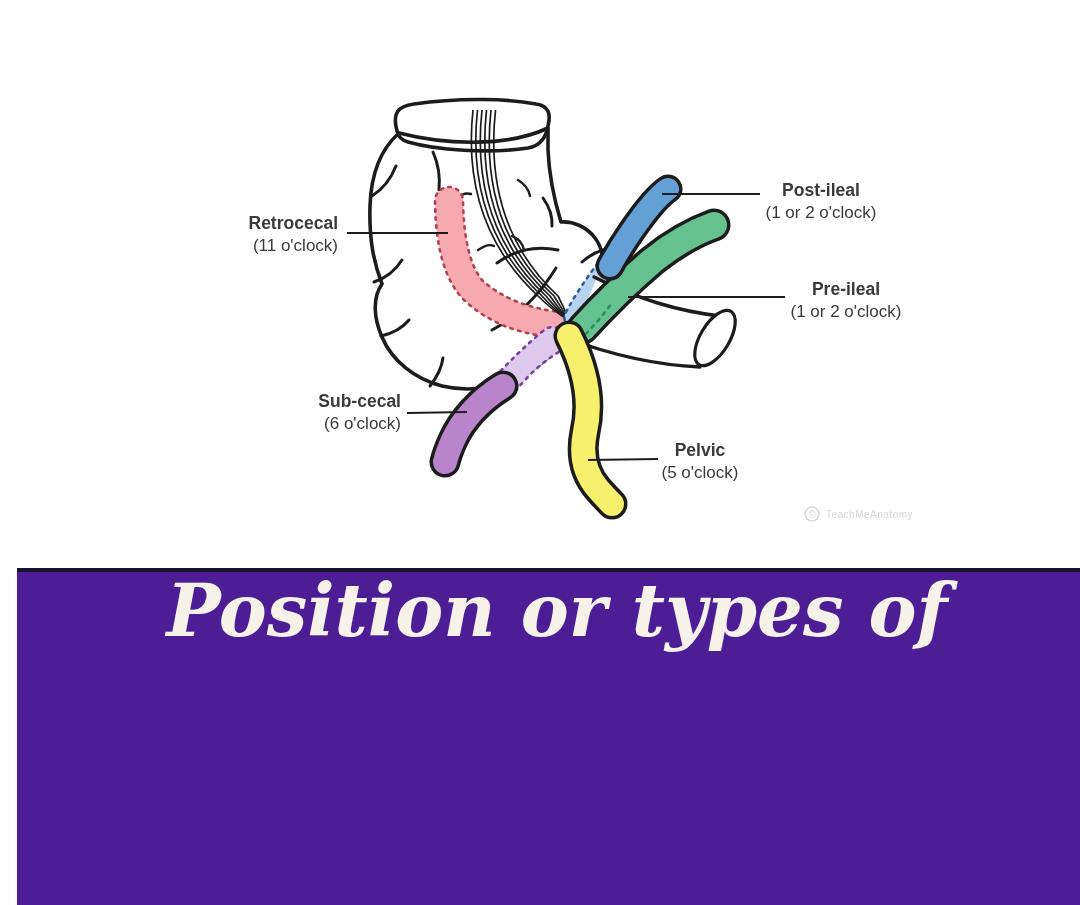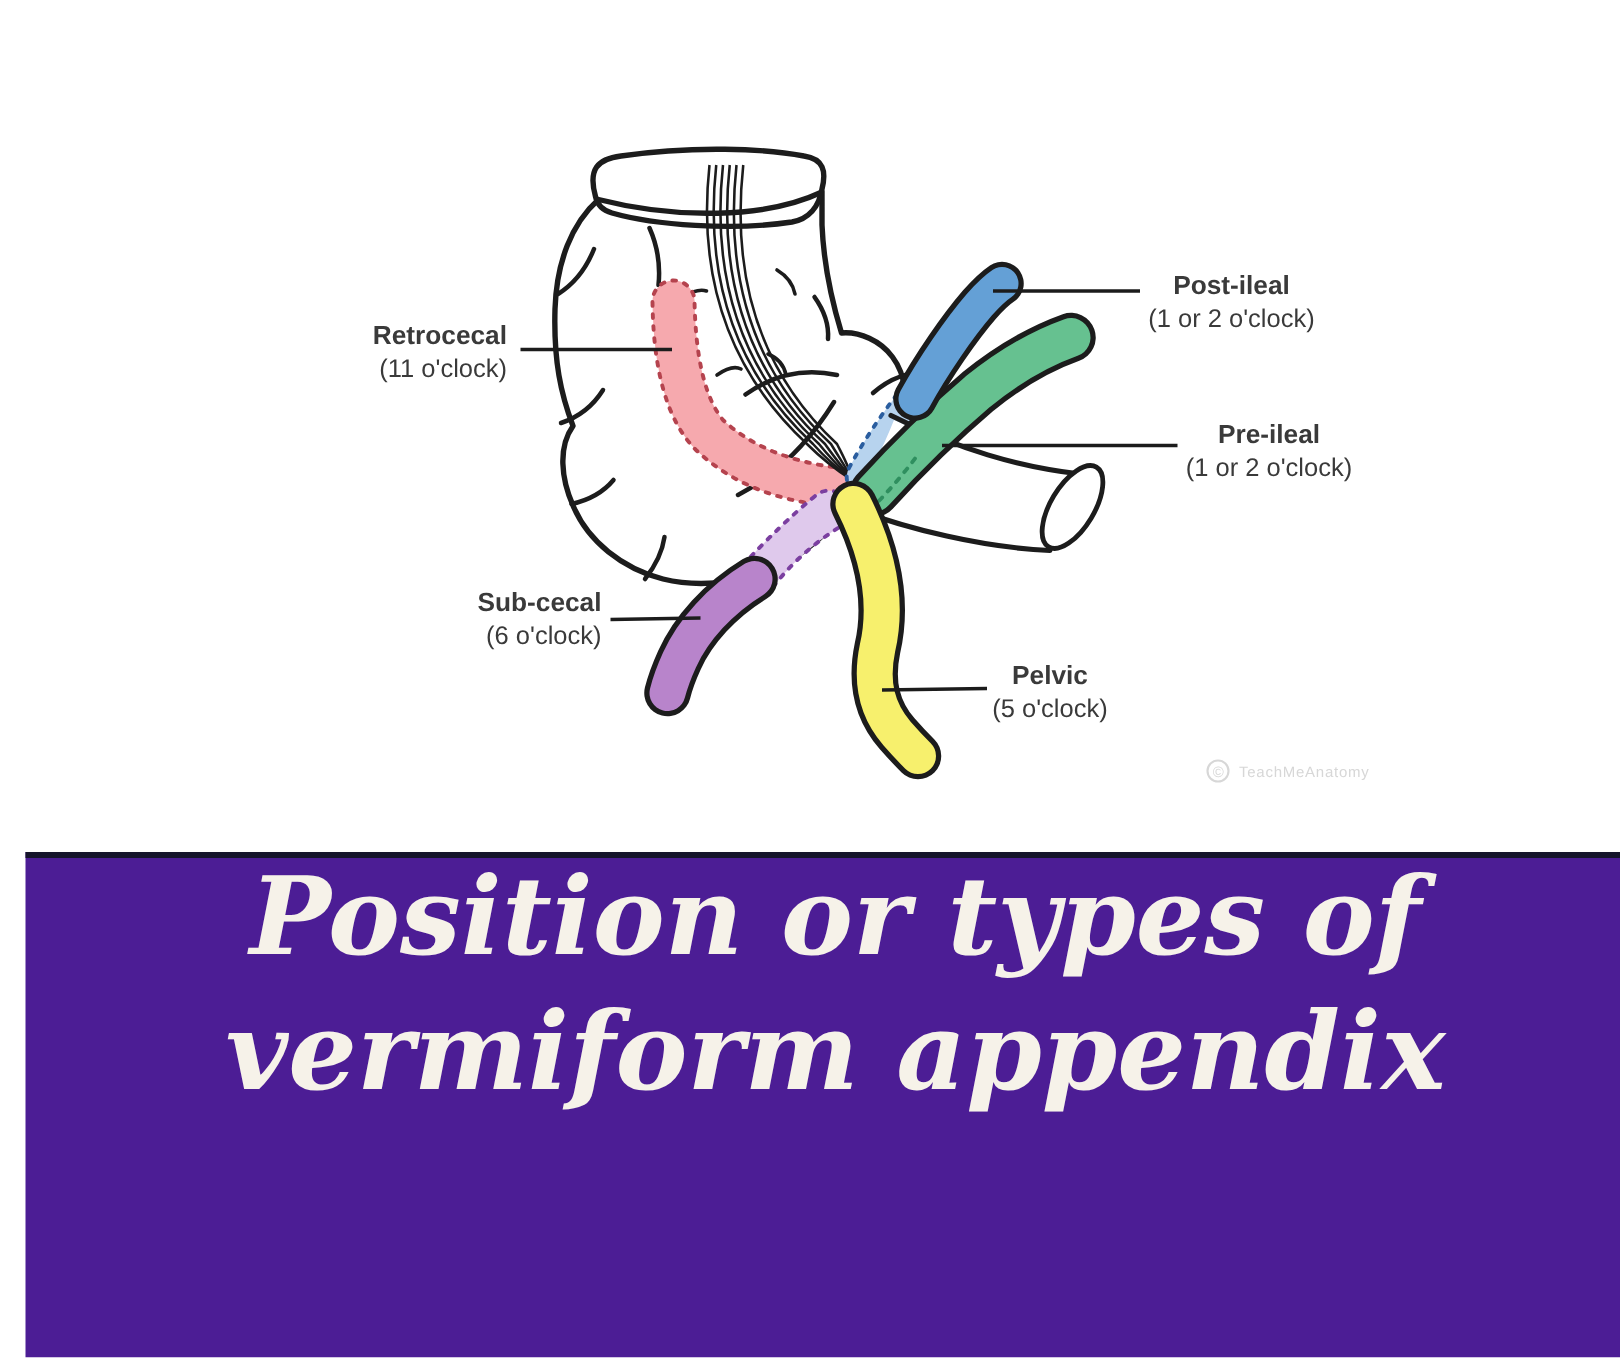--- a/index.html
+++ b/index.html
@@ -164,17 +164,16 @@
         <circle cx="812" cy="514" r="7" fill="none" stroke="#d7d7d7" stroke-width="1.4"></circle>
         <text class="wm-text" x="808.5" y="518">©</text>
         <text class="wm-text" x="826" y="518">TeachMeAnatomy</text>
       </g>
     </svg>
   </div>
 
   <div class="banner">
     <div class="banner-title">
       <div>Position or types of</div>
-      <div>vermiform appendix</div>
     </div>
   </div>
 
 </div>
 
 </body></html>

